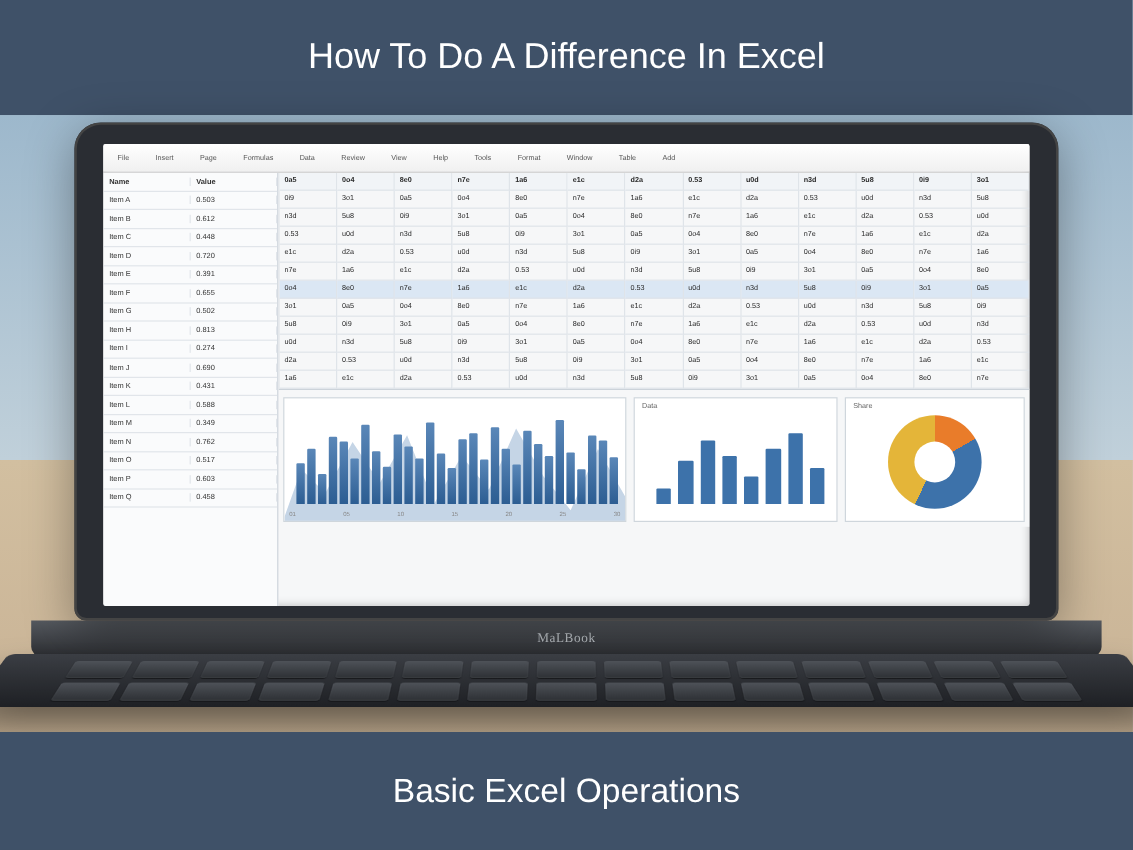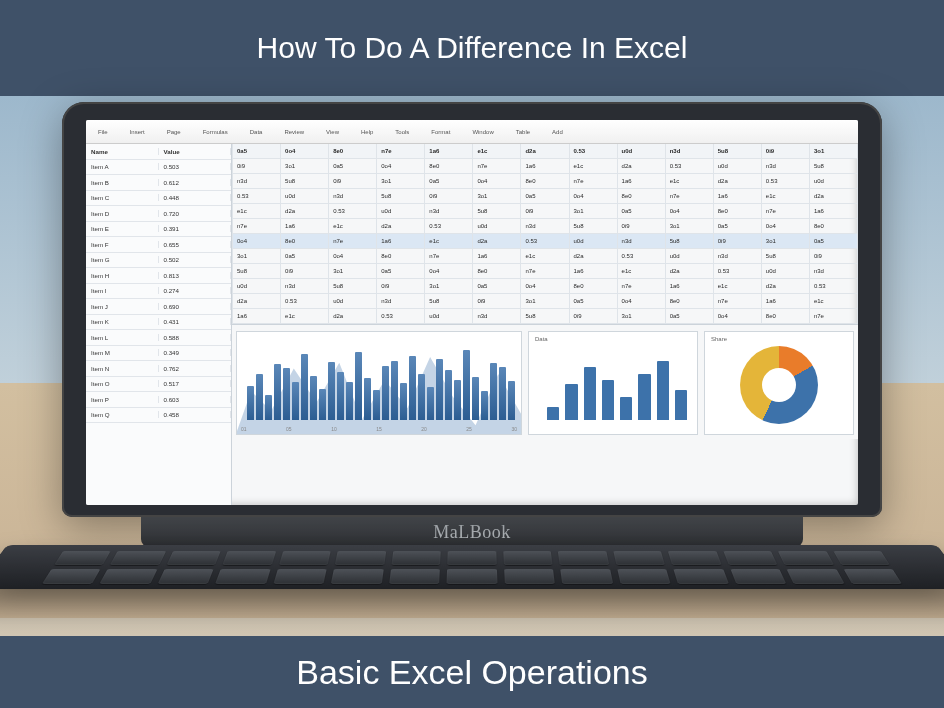--- a/index.html
+++ b/index.html
@@ -14,21 +14,21 @@
   .banner {
     background: #3f5168;
     color: #fff;
     display: flex;
     align-items: center;
     justify-content: center;
     position: absolute;
     left: 0; right: 0;
   }
   .banner-top { top: 0; height: 96px; font-size: 30px; font-weight: 500; align-items: center; }
-  .banner-bottom { bottom: 0; height: 72px; font-size: 34px; font-weight: 400; }
+  .banner-bottom { bottom: 0; height: 98px; font-size: 28px; font-weight: 400; }
 
   .scene {
     position: absolute;
     top: 96px; left: 0; right: 0; bottom: 90px;
     display: flex;
     justify-content: center;
     align-items: flex-start;
     perspective: 1200px;
     background: linear-gradient(180deg, #9db8cc 0%, #c0d0da 55%, #d2bfa0 55%, #c8b295 100%);
   }
@@ -193,29 +193,29 @@
   }
   .chart-title {
     position: absolute;
     top: 4px; left: 6px;
     font-size: 6px;
     color: #666;
     filter: blur(.3px);
   }
 
   .laptop-hinge {
-    width: 662px;
+    width: 892px;
     height: 30px;
     background: linear-gradient(#55595f,#2c2e32);
     border-radius: 0 0 8px 8px;
     display: flex;
     justify-content: center;
     align-items: center;
     color: #bfc4c9;
-    font-size: 18px;
+    font-size: 11px;
     font-family: Georgia, serif;
     letter-spacing: .5px;
   }
   .laptop-base {
     width: 930px;
     height: 72px;
     background: linear-gradient(#3b3e44,#1e2024);
     border-radius: 6px;
     transform: perspective(900px) rotateX(55deg);
     transform-origin: top center;

